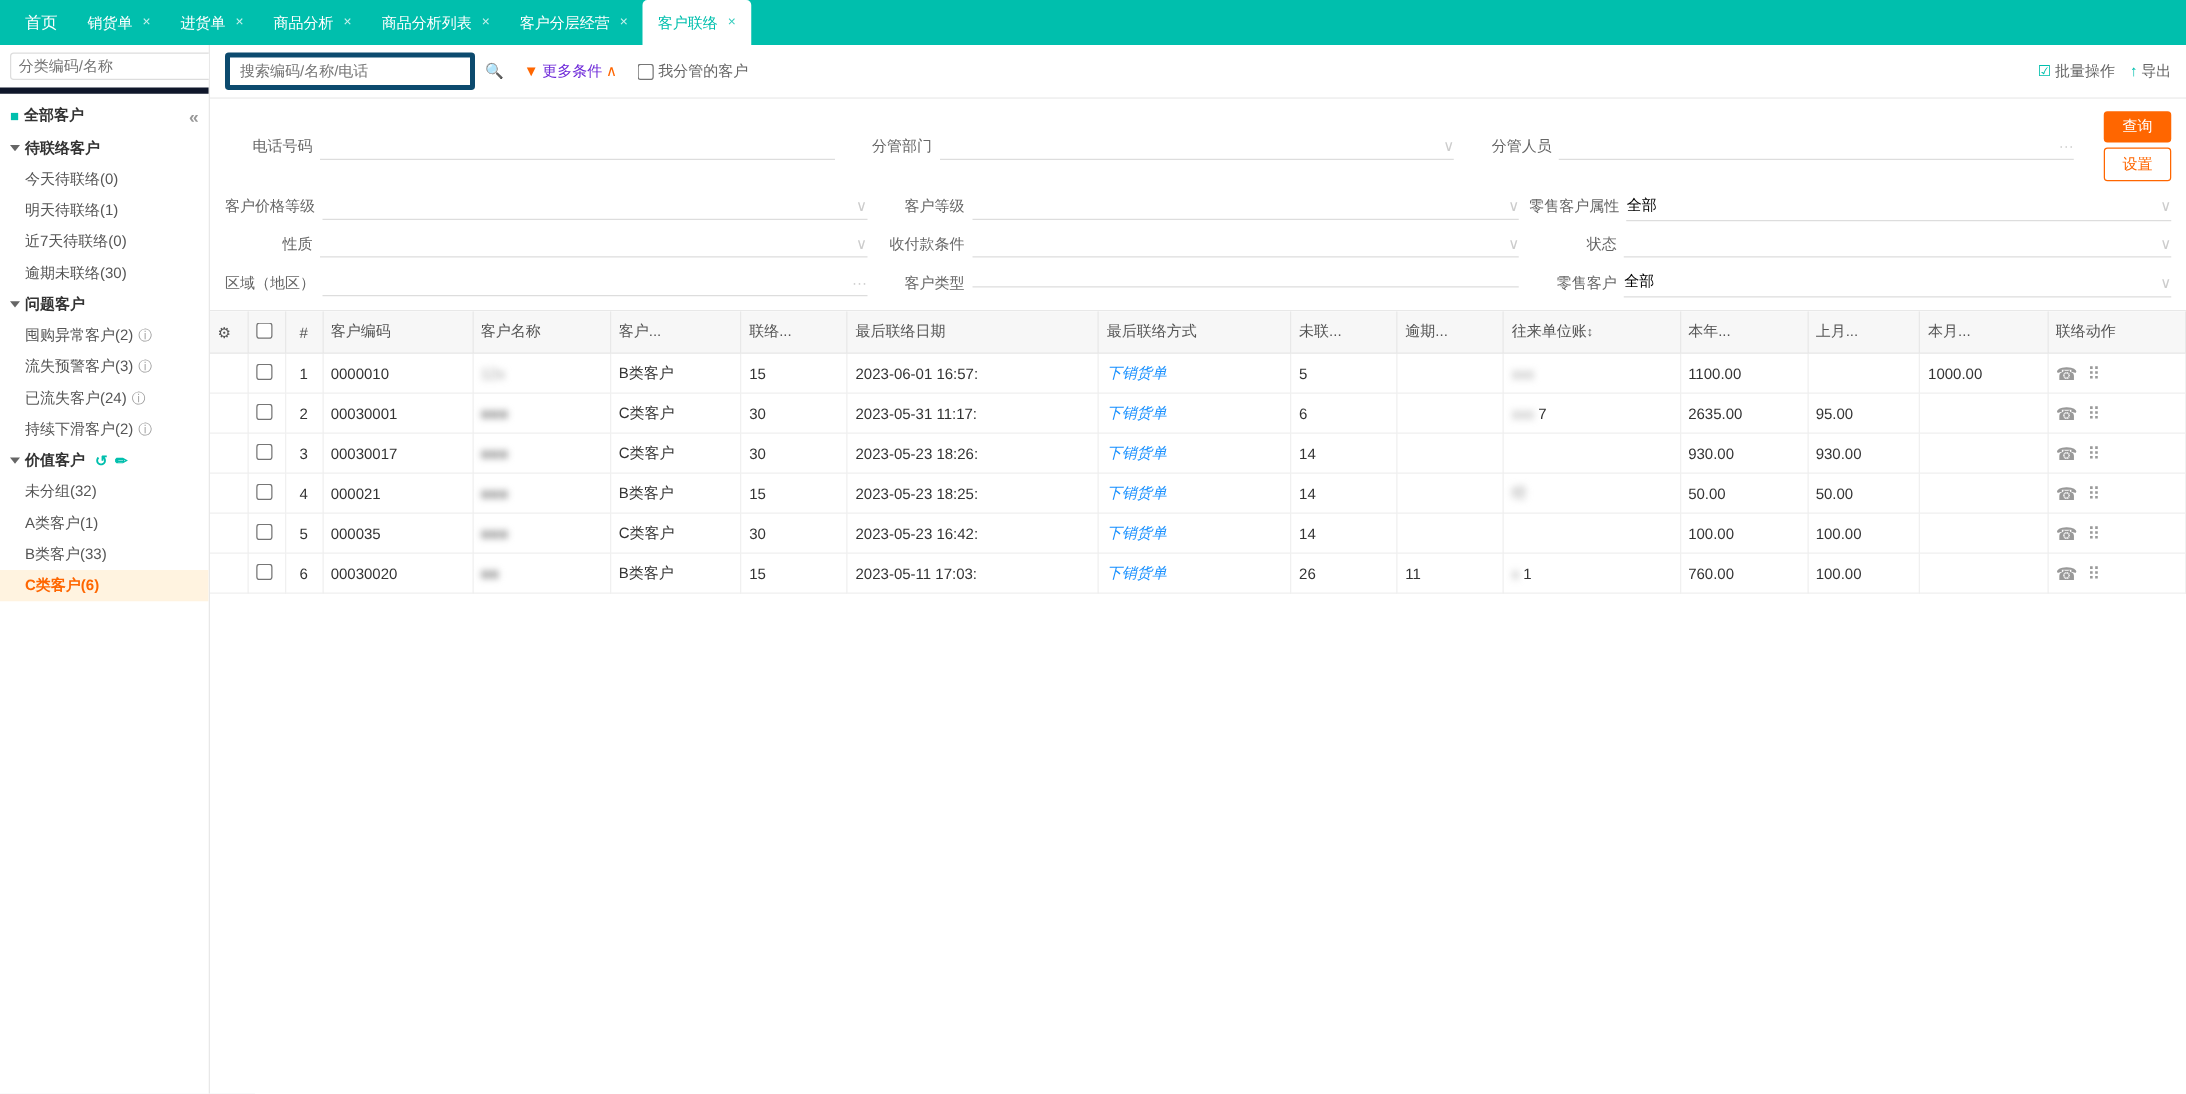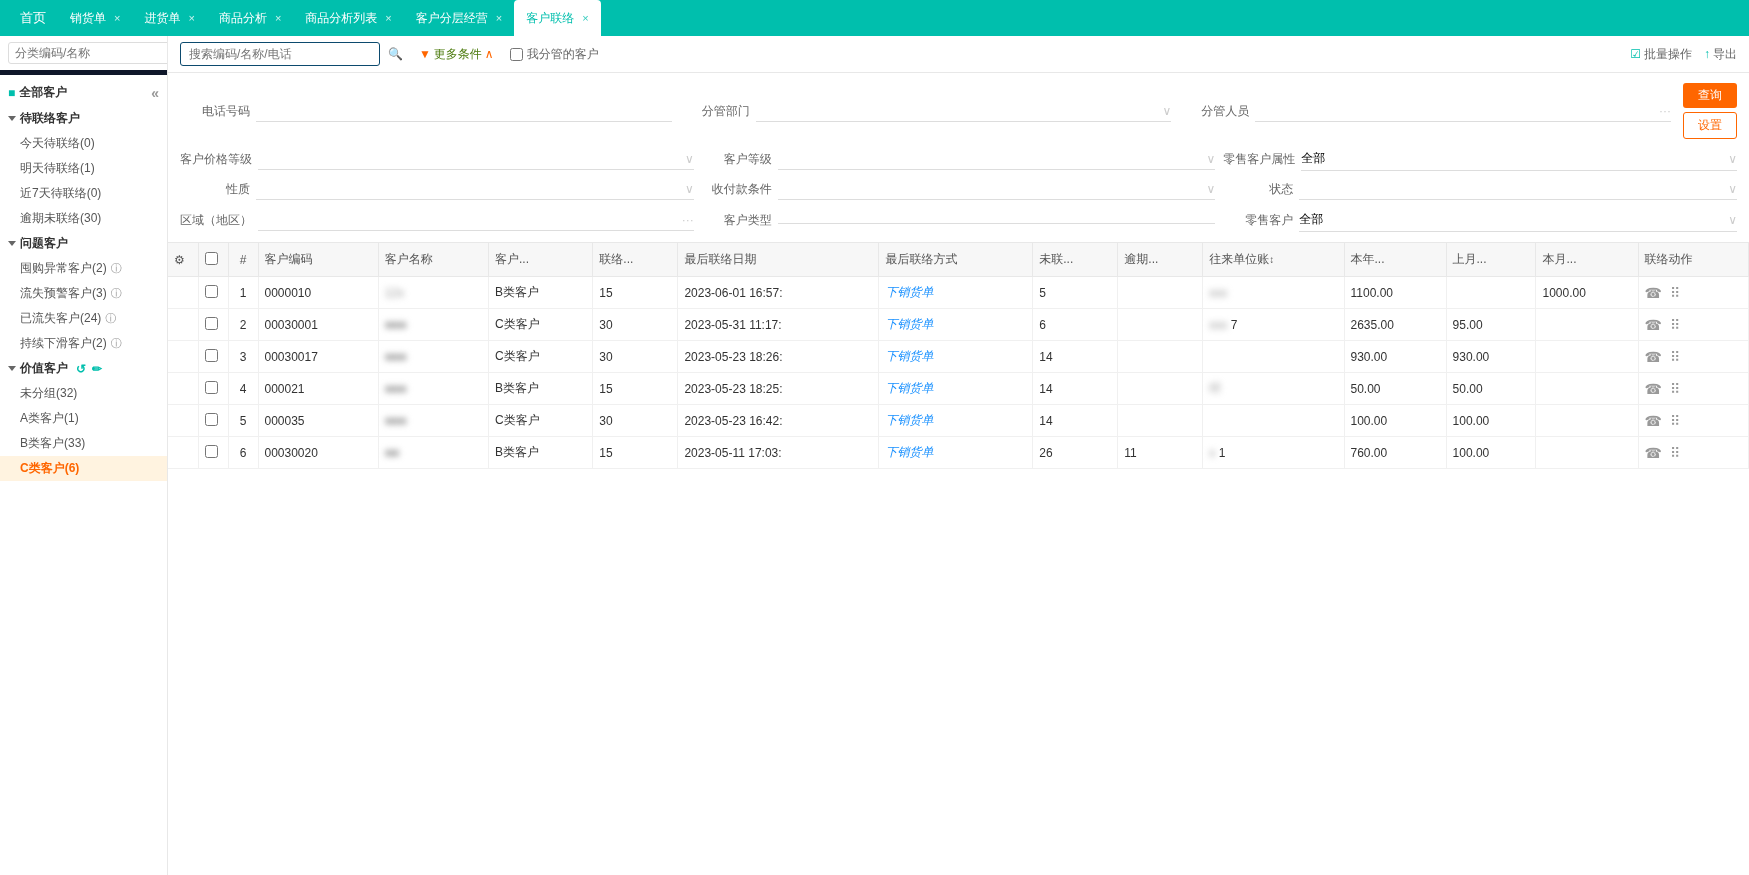--- a/index.html
+++ b/index.html
@@ -19,35 +19,35 @@
     .sidebar-search { display: flex; align-items: center; padding: 6px 8px; border-bottom: 5px solid #0f172a; gap: 4px; }
     .sidebar-search input { flex: 1; border: 1px solid #ddd; border-radius: 3px; padding: 3px 6px; font-size: 12px; outline: none; }
     .sidebar-tree { flex: 1; overflow-y: auto; padding: 4px 0; }
     .collapse-btn { margin-left: auto; cursor: pointer; color: #999; font-size: 14px; }
 
     
     .content-area { flex: 1; display: flex; flex-direction: column; overflow: hidden; }
 
     
     .toolbar { background: #fff; padding: 6px 12px; display: flex; align-items: center; gap: 8px; border-bottom: 1px solid #e8e8e8; }
-    .search-input { border: 1px solid #0c4a6e; border-radius: 3px; padding: 4px 8px; width: 200px; outline: none; font-size: 12px; }
+    .search-input { border: 4px solid #0c4a6e; border-radius: 3px; padding: 4px 8px; width: 200px; outline: none; font-size: 12px; }
     .toolbar-btn { display: flex; align-items: center; gap: 3px; cursor: pointer; color: #666; padding: 3px 8px; border-radius: 3px; }
     .checkbox-label { display: flex; align-items: center; gap: 4px; cursor: pointer; color: #666; }
     .right-actions { margin-left: auto; display: flex; align-items: center; gap: 12px; color: #666; }
     .right-action-btn { display: flex; align-items: center; gap: 3px; cursor: pointer; }
 
     
     .filter-panel { background: #fff; padding: 10px 12px; border-bottom: 1px solid #e8e8e8; }
     .filter-row { display: flex; align-items: center; gap: 8px; margin-bottom: 8px; }
     .filter-row:last-child { margin-bottom: 0; }
     .filter-item { display: flex; align-items: center; gap: 6px; flex: 1; }
     .filter-label { color: #666; white-space: nowrap; min-width: 70px; text-align: right; }
     .filter-input { flex: 1; border: none; border-bottom: 1px solid #ddd; padding: 3px 0; outline: none; font-size: 12px; }
     .filter-select-box { flex: 1; display: flex; align-items: center; justify-content: space-between; border-bottom: 1px solid #ddd; padding: 3px 0; cursor: pointer; min-width: 120px; }
-    .query-btns { display: flex; flex-direction: column; gap: 4px; margin-left: 4px; }
+    .query-btns { display: flex; flex-direction: column; gap: 4px; margin-left: 16px; }
     .btn-query { background: #ff6600; color: #fff; border: none; border-radius: 3px; padding: 4px 14px; cursor: pointer; font-size: 12px; }
     .btn-set { background: #fff; color: #ff6600; border: 1px solid #ff6600; border-radius: 3px; padding: 4px 14px; cursor: pointer; font-size: 12px; }
 
     
     .table-area { flex: 1; overflow: auto; background: #fff; margin: 0; }
     table { width: 100%; border-collapse: collapse; }
     thead tr { background: #f7f7f7; }
     th { padding: 8px 6px; text-align: left; border-bottom: 1px solid #e8e8e8; border-right: 1px solid #e8e8e8; color: #555; font-weight: normal; white-space: nowrap; font-size: 12px; }
     td { padding: 7px 6px; border-bottom: 1px solid #f0f0f0; border-right: 1px solid #f0f0f0; color: #333; white-space: nowrap; font-size: 12px; }
     .link-text { color: #1890ff; cursor: pointer; text-decoration: none; font-style: italic; }
@@ -148,21 +148,21 @@
     </div>
   </div>
 
   <div class="content-area">
 
     <div class="toolbar">
       <input type="text" class="search-input" placeholder="搜索编码/名称/电话" style="">
       <span style="color:#00bfad; cursor:pointer;">🔍</span>
       <div class="toolbar-btn">
         <span style="color:#ff6600;">▼</span>
-        <span style="color:#4d7c0f;">更多条件</span>
+        <span style="color:#6d28d9;">更多条件</span>
         <span style="color:#ff6600;">∧</span>
       </div>
       <label class="checkbox-label">
         <input type="checkbox" style="">
         <span>我分管的客户</span>
       </label>
       <div class="right-actions">
         <div class="right-action-btn">
           <span style="color:#00bfad;">☑</span>
           <span>批量操作</span>

